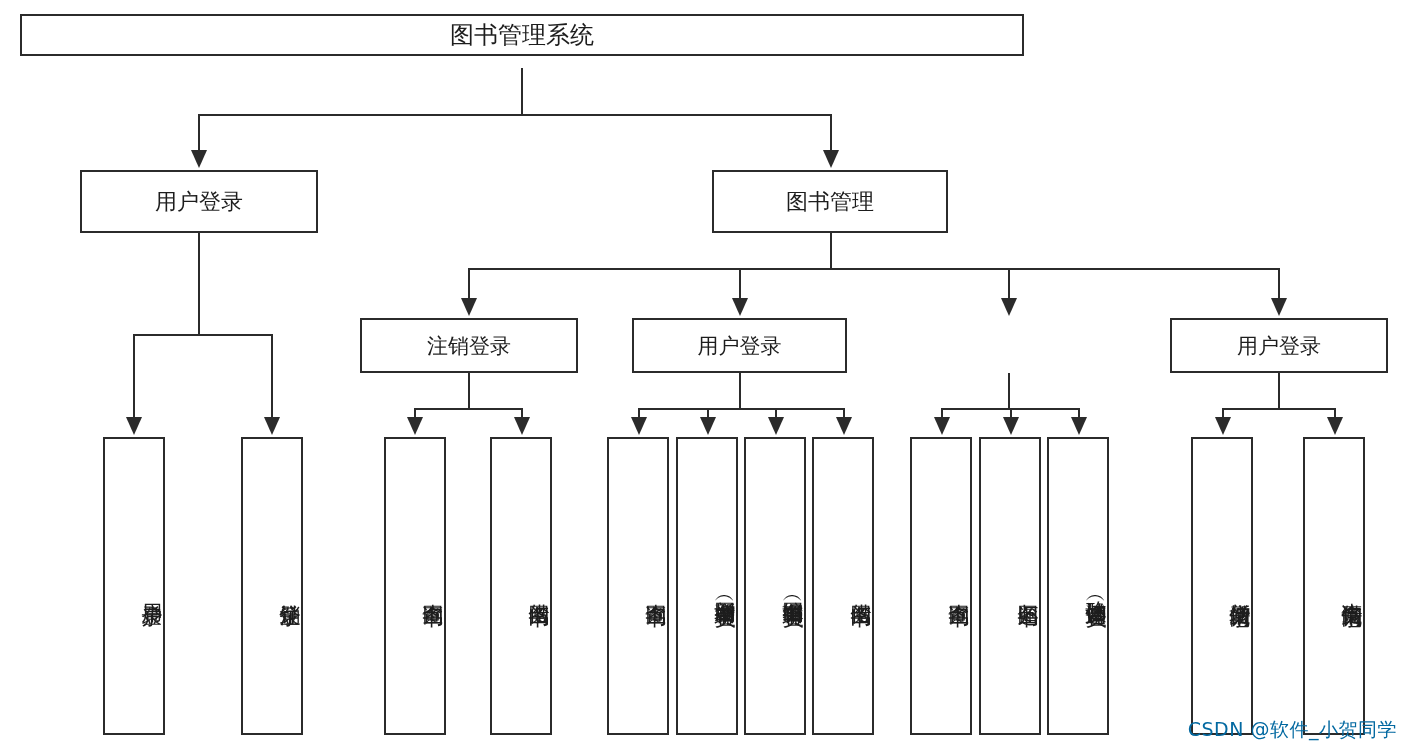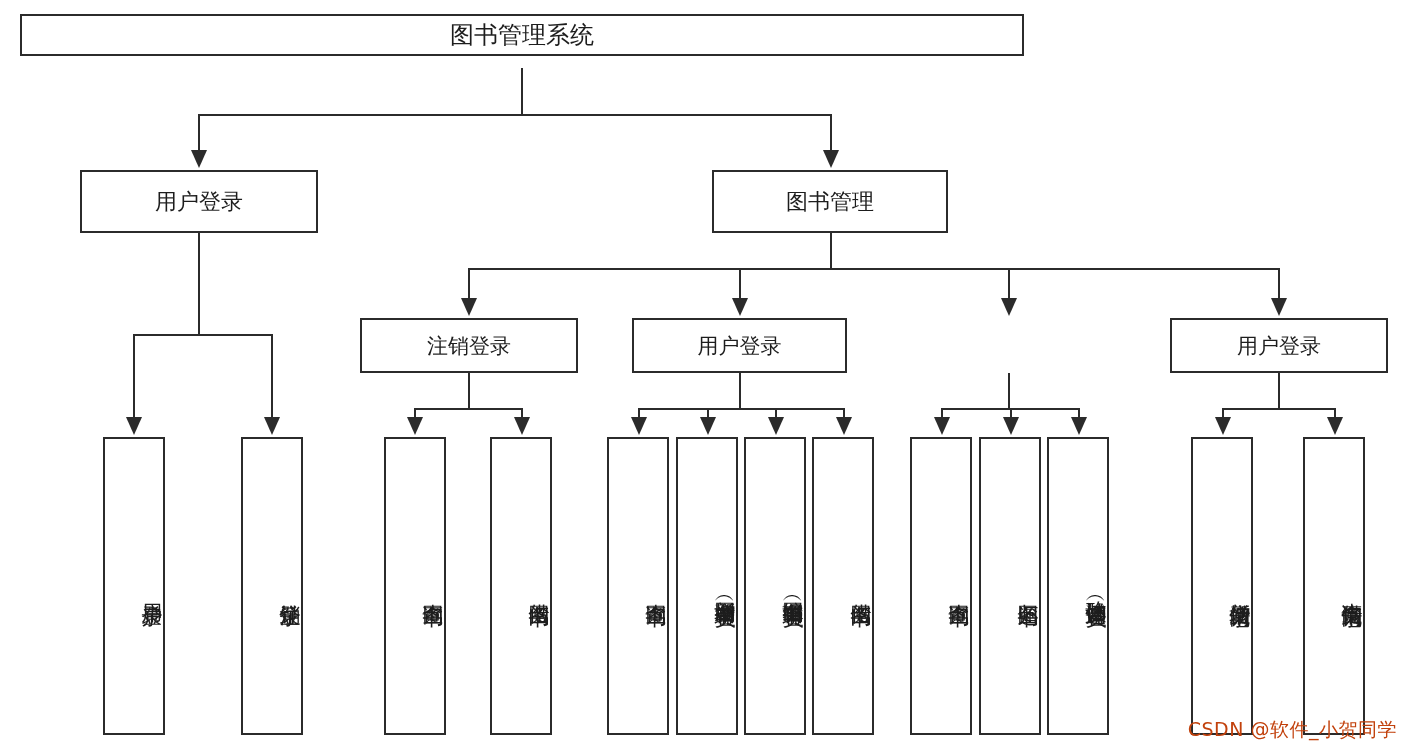--- a/index.html
+++ b/index.html
@@ -57,21 +57,21 @@
     height: 0;
     border-left: 8px solid transparent;
     border-right: 8px solid transparent;
     border-top: 18px solid #2b2b2b;
   }
   .watermark {
     position: absolute;
     right: 8px;
     bottom: 4px;
     font-size: 19px;
-    color: #c2410c;
+    color: #0369a1;
     letter-spacing: 0.5px;
     white-space: nowrap;
   }
 </style>
 </head>
 <body>
 
 <div id="canvas">
 
   <div class="node root" style="left:20px; top:14px; width:1004px; height:42px;">图书管理系统</div>

